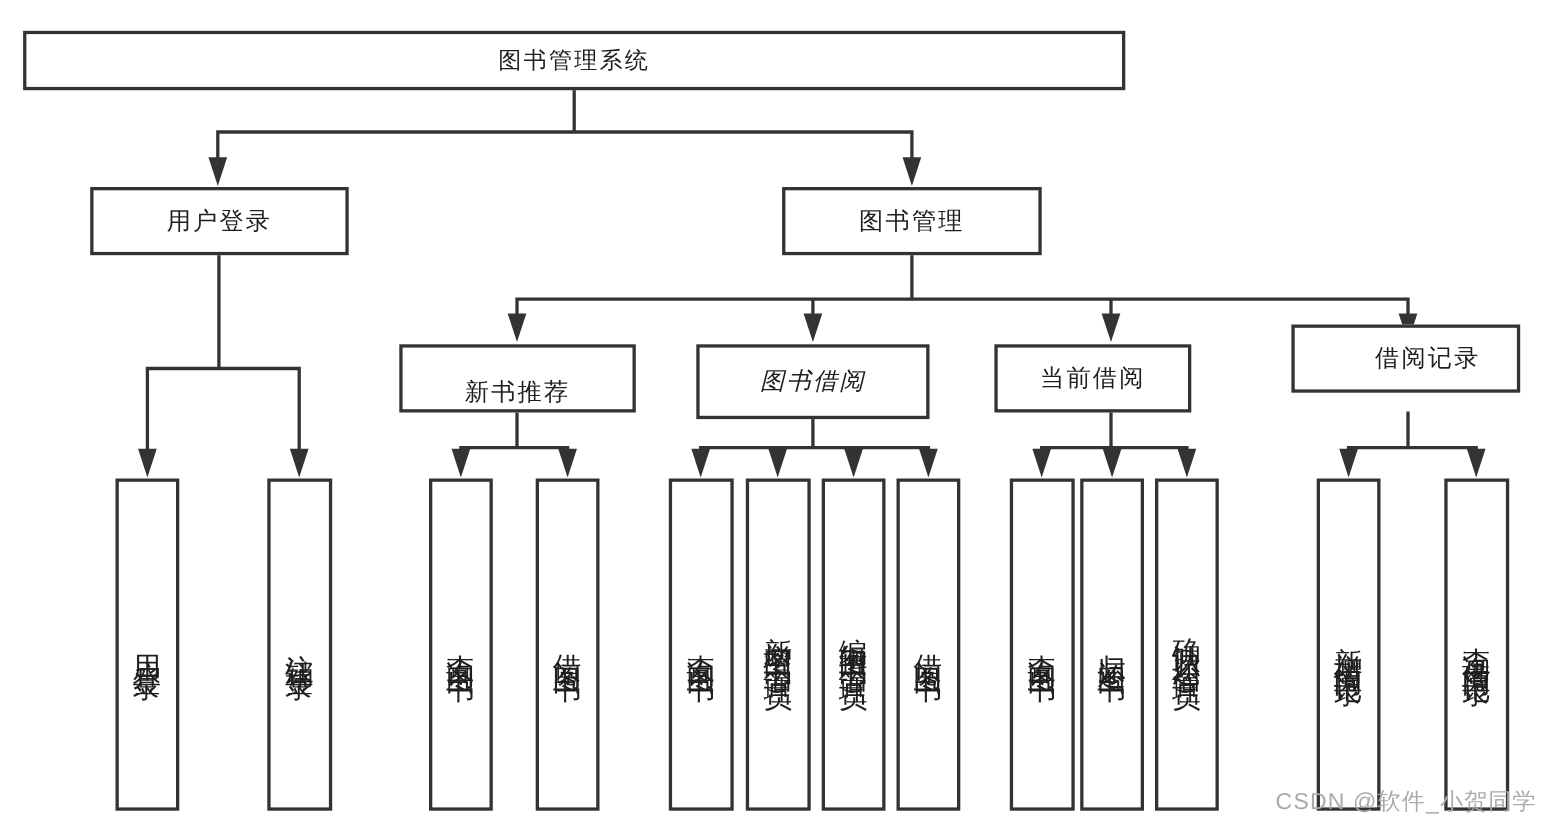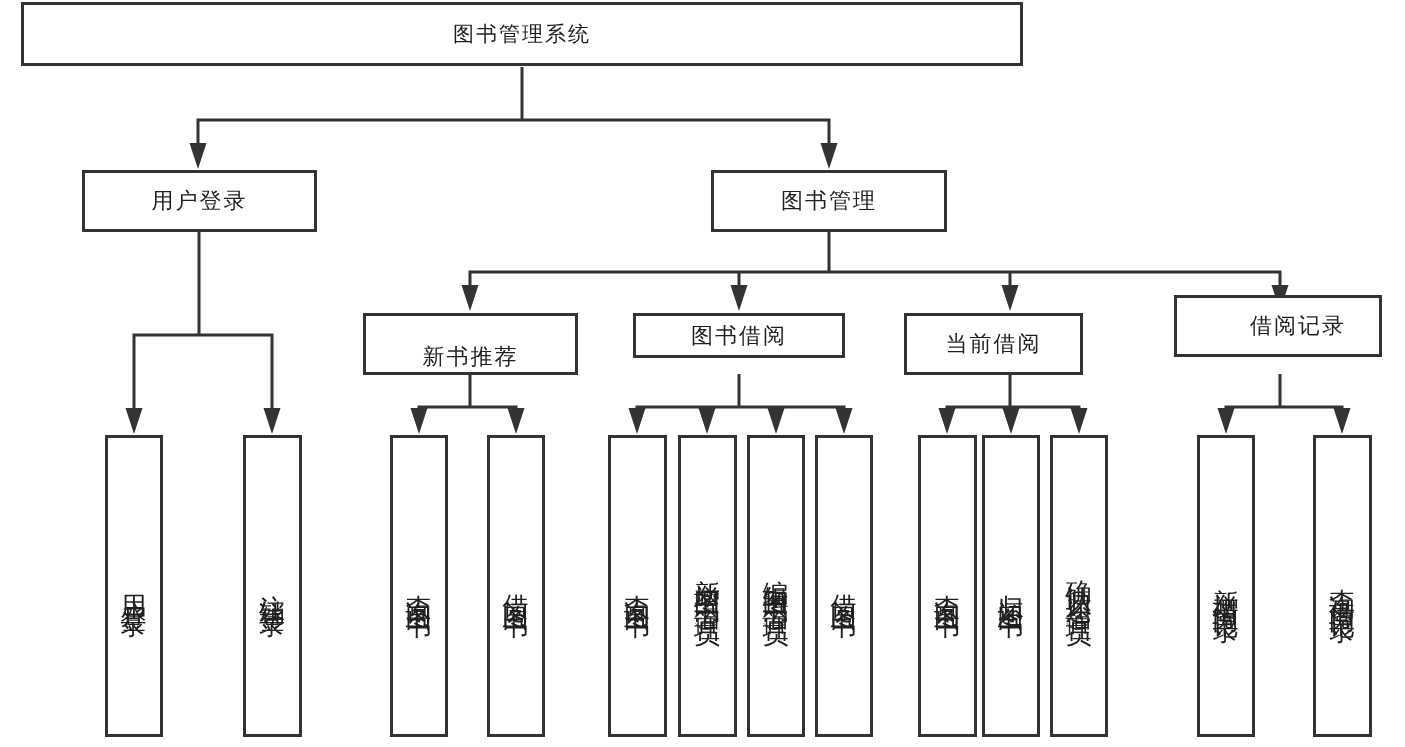--- a/index.html
+++ b/index.html
@@ -97,35 +97,35 @@
       <path stroke="none" d="M1002.5 408 L1019.5 408 L1011 434 Z"></path>
       <path stroke="none" d="M1070.5 408 L1087.5 408 L1079 434 Z"></path>
     </g>
     <g stroke="#333333" stroke-width="3" fill="#333333">
       <path fill="none" d="M1280 374 L1280 407 M1224.5 407 L1343.5 407 M1226 407 L1226 412 M1342 407 L1342 412"></path>
       <path stroke="none" d="M1217.5 408 L1234.5 408 L1226 434 Z"></path>
       <path stroke="none" d="M1333.5 408 L1350.5 408 L1342 434 Z"></path>
     </g>
   </svg>
 
-  <div class="node hnode root-node" style="left:21px; top:2px; width:1002px; height:64px;">
+  <div class="node hnode root-node" style="left:21px; top:28px; width:1002px; height:54px;">
     <span>图书管理系统</span>
   </div>
 
   <div class="node hnode" style="left:82px; top:170px; width:235px; height:62px;">
     <span>用户登录</span>
   </div>
   <div class="node hnode" style="left:711px; top:170px; width:236px; height:62px;">
     <span>图书管理</span>
   </div>
 
   <div class="node hnode" style="left:363px; top:313px; width:215px; height:62px;align-items:flex-end;">
     <span>新书推荐</span>
   </div>
-  <div class="node hnode" style="left:633px; top:313px; width:212px; height:45px;">
+  <div class="node hnode" style="left:633px; top:313px; width:212px; height:68px;font-style:italic;">
     <span>图书借阅</span>
   </div>
   <div class="node hnode" style="left:904px; top:313px; width:179px; height:62px;">
     <span>当前借阅</span>
   </div>
   <div class="node hnode" style="left:1174px; top:295px; width:208px; height:62px;padding-left:40px;">
     <span>借阅记录</span>
   </div>
 
   <div class="node vnode" style="left:105px; top:435px; width:58px; height:302px;">
@@ -165,14 +165,15 @@
     <span>确认归还（管理员）</span>
   </div>
 
   <div class="node vnode" style="left:1197px; top:435px; width:58px; height:302px;">
     <span>新增借阅记录</span>
   </div>
   <div class="node vnode" style="left:1313px; top:435px; width:59px; height:302px;">
     <span>查询借阅记录</span>
   </div>
 
+  <div class="watermark">CSDN @软件_小贺同学</div>
 
 </div>
 
 </body></html>

